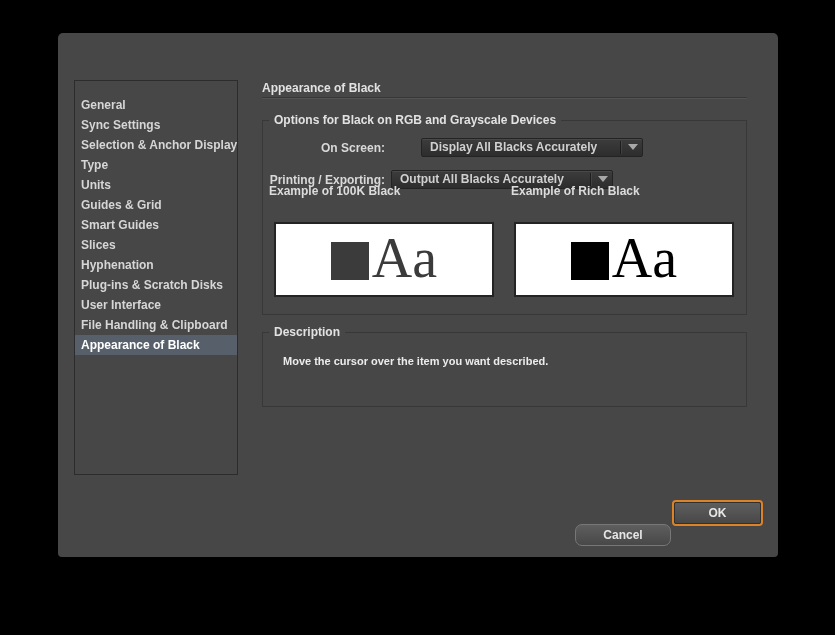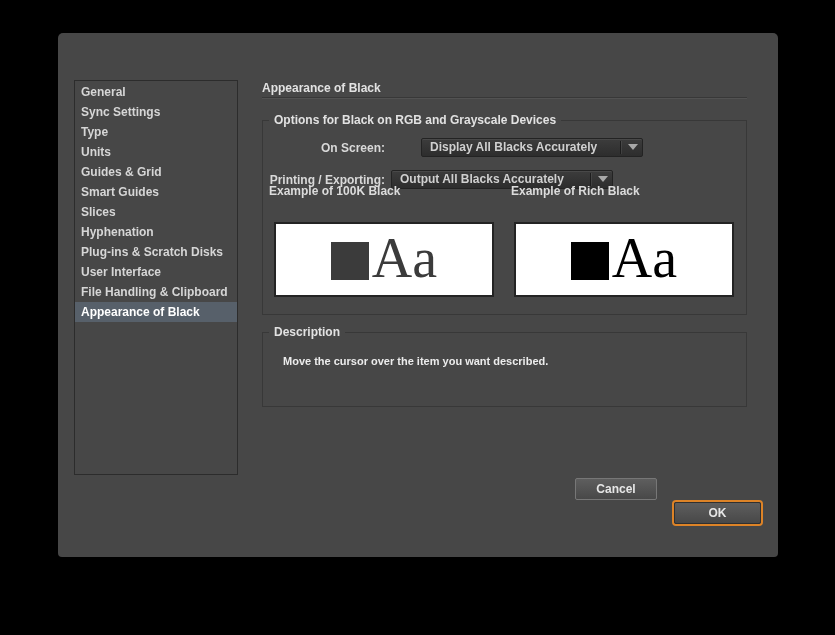--- a/index.html
+++ b/index.html
@@ -11,21 +11,21 @@
             box-shadow:0 8px 24px rgba(0,0,0,.8); }
 
   .titlebar { position:absolute; left:0; top:0; width:100%; height:24px;
               background:linear-gradient(#f8f8f8,#dcdcdc 45%,#c2c2c2);
               border-radius:5px 5px 0 0; border-bottom:1px solid #4a4a4a;
               box-shadow:inset 0 1px 0 #fff; text-align:center; }
   .titlebar span { line-height:24px; font-size:13px; font-weight:bold; color:#3c3c3c;
                    text-shadow:0 1px 0 rgba(255,255,255,.6); }
 
   .listbox { position:absolute; left:16px; top:47px; width:164px; height:395px;
-             border:1px solid #2c2c2c; padding-top:1px; background:#474747; }
+             border:1px solid #2c2c2c; padding-top:14px; background:#474747; }
   .list-item { height:20px; line-height:20px; padding-left:6px; font-size:12px;
                font-weight:bold; color:#d6d6d6; white-space:nowrap; cursor:default; }
   .list-item.selected { background:#57606a; color:#fff; }
 
   .main-title { position:absolute; left:204px; top:48px; font-size:12px;
                 font-weight:bold; color:#e2e2e2; }
   .title-rule { position:absolute; left:204px; top:64px; width:485px; height:1px;
                 background:#383838; box-shadow:0 1px 0 #525252; }
 
   .group { position:absolute; border:1px solid #383838; }
@@ -64,33 +64,34 @@
   .aa { font-family:"Liberation Serif", serif; font-size:56px; line-height:1;
         transform:translateY(-2px); }
 
   .desc-text { position:absolute; left:20px; top:22px; font-size:11px;
                font-weight:bold; color:#ececec; }
 
   .btn { position:absolute; height:22px; border:1px solid #777;
          border-radius:2px; background:linear-gradient(#5e5e5e,#484848);
          font-size:12px; font-weight:bold; color:#e6e6e6; text-align:center;
          line-height:20px; cursor:default; font-family:"Liberation Sans",sans-serif; }
-  .btn-cancel { left:517px; top:445px; width:82px; }
+  .btn-cancel { left:517px; top:491px; width:96px;border-radius:7px; }
   .btn-ok { left:616px; top:469px; width:87px; border:1px solid #303030;
             box-shadow:0 0 0 2px #dd8327; }
 </style>
 </head>
 <body>
 
 <div class="dialog">
 
 
   <div class="listbox">
     <div class="list-item">General</div>
     <div class="list-item">Sync Settings</div>
+    <div class="list-item">Selection &amp; Anchor Display</div>
     <div class="list-item">Type</div>
     <div class="list-item">Units</div>
     <div class="list-item">Guides &amp; Grid</div>
     <div class="list-item">Smart Guides</div>
     <div class="list-item">Slices</div>
     <div class="list-item">Hyphenation</div>
     <div class="list-item">Plug-ins &amp; Scratch Disks</div>
     <div class="list-item">User Interface</div>
     <div class="list-item">File Handling &amp; Clipboard</div>
     <div class="list-item selected">Appearance of Black</div>

